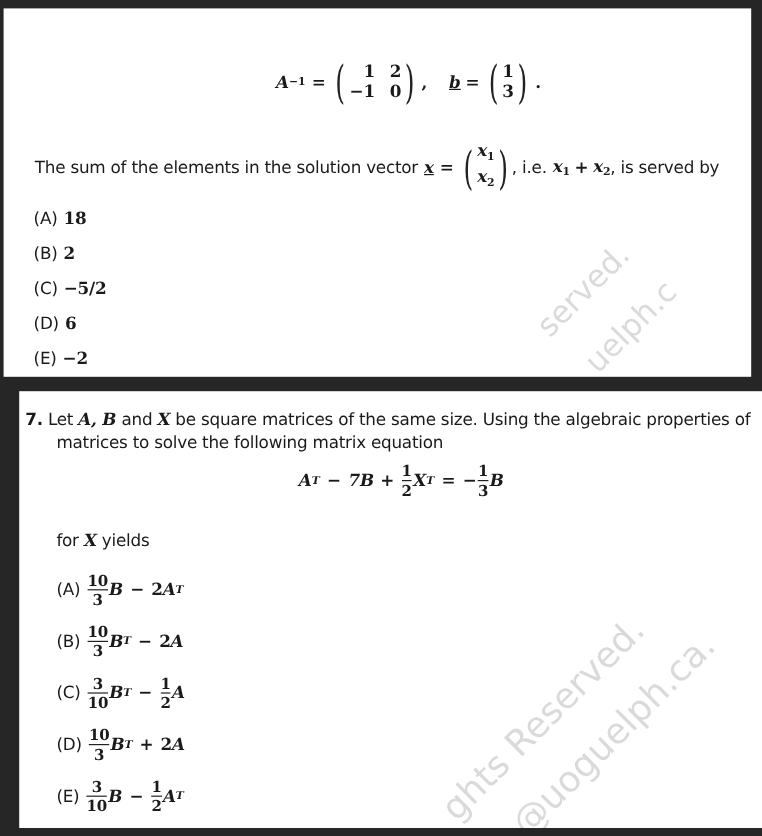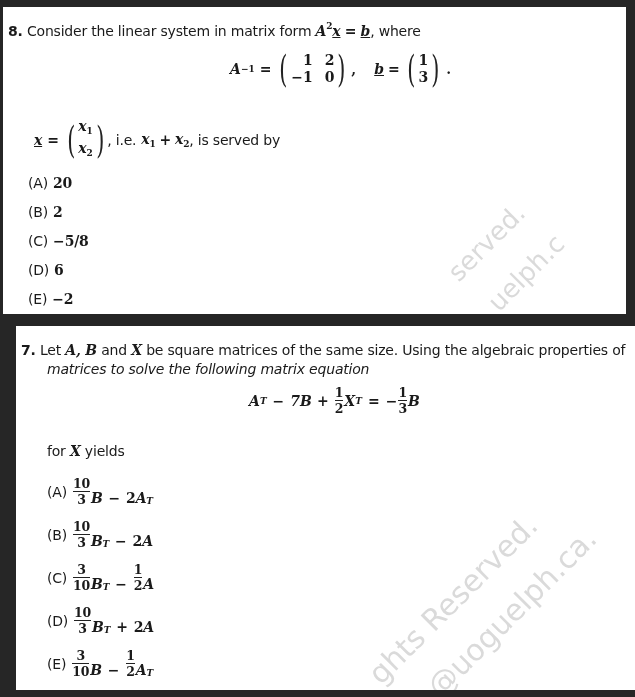--- a/index.html
+++ b/index.html
@@ -28,39 +28,32 @@
   .mgrid.col1 { grid-template-columns: auto; }
   .mgrid.col2 { grid-template-columns: auto auto; }
 
   .frac { display: inline-flex; flex-direction: column; align-items: center; vertical-align: middle; font-family: "DejaVu Serif", serif; font-weight: bold; font-size: 12.5px; line-height: 13px; margin: 0 1px; }
   .frac .bar { width: 100%; min-width: 8px; border-top: 1px solid #222; margin: 1px 0; }
   .sup { font-size: 9px; vertical-align: 7px; font-family: "DejaVu Serif", serif; font-style: italic; font-weight: bold; }
   .sub { font-size: 9px; vertical-align: -3px; font-family: "DejaVu Serif", serif; font-weight: bold; }
 
   .opt { position: absolute; font-size: 14px; white-space: nowrap; display: flex; align-items: center; }
   .opt .lbl { margin-right: 5px; }
-  .opt .expr { font-family: "DejaVu Serif", serif; font-weight: bold; font-size: 14px; display: inline-flex; align-items: flex-end; }
+  .opt .expr { font-family: "DejaVu Serif", serif; font-weight: bold; font-size: 14px; display: inline-flex; align-items: center; }
 
   .watermark {
     position: absolute; color: rgba(150,150,150,0.35); font-family: "DejaVu Sans", sans-serif;
     font-size: 26px; transform: rotate(-45deg); transform-origin: left bottom; white-space: nowrap; pointer-events: none;
   }
 </style>
 </head>
 <body>
 
 <div id="panel-q8" class="panel">
 
-  <div class="line sans" style="left:5px; top:14px;">
-    <span class="num">8.</span>
-    <span>Consider the linear system in matrix form</span>
-    <span class="m">A</span><span class="sup" style="font-style:normal">2</span><span class="m ul">x</span>
-    <span class="mr">=</span>
-    <span class="m ul">b</span><span>, where</span>
-  </div>
 
   <div class="abs" style="left:227px; top:43px; display:flex; align-items:center; font-size:14px;">
     <span class="m">A</span>
       <span class="sup" style="font-style:normal; vertical-align:8px;">−1</span>
     <span class="mr" style="margin:0 5px;">=</span>
     <span class="mat">
       <span class="paren">(</span>
       <span class="mgrid col2">
         <span>1</span>
         <span>2</span>
@@ -77,48 +70,49 @@
       <span class="mgrid col1">
         <span>1</span>
         <span>3</span>
       </span>
       <span class="paren">)</span>
     </span>
     <span class="mr" style="margin-left:3px;">.</span>
   </div>
 
   <div class="abs sans" style="left:26px; top:111px; display:flex; align-items:center;">
+    <span>The sum of the elements in the solution vector</span>
     <span class="m ul" style="margin-left:5px;">x</span>
     <span class="mr" style="margin:0 5px;">=</span>
     <span class="mat">
       <span class="paren">(</span>
       <span class="mgrid col1" style="text-align:left;">
         <span><span class="m">x</span><span class="sub">1</span></span>
         <span><span class="m">x</span><span class="sub">2</span></span>
       </span>
       <span class="paren">)</span>
     </span>
     <span>, i.e.</span>
     <span style="margin-left:5px;"><span class="m">x</span><span class="sub">1</span></span>
     <span class="mr" style="margin:0 4px;">+</span>
     <span><span class="m">x</span><span class="sub">2</span></span>
     <span>, is served by</span>
   </div>
 
   <div class="opt sans" style="left:25px; top:168px;">
     <span class="lbl">(A)</span>
-    <span class="mr">20</span>
+    <span class="mr">18</span>
   </div>
   <div class="opt sans" style="left:25px; top:197px;">
     <span class="lbl">(B)</span>
     <span class="mr">2</span>
   </div>
   <div class="opt sans" style="left:25px; top:226px;">
     <span class="lbl">(C)</span>
-    <span class="mr">−5/8</span>
+    <span class="mr">−5/2</span>
   </div>
   <div class="opt sans" style="left:25px; top:255px;">
     <span class="lbl">(D)</span>
     <span class="mr">6</span>
   </div>
   <div class="opt sans" style="left:25px; top:284px;">
     <span class="lbl">(E)</span>
     <span class="mr">−2</span>
   </div>
 
@@ -129,21 +123,21 @@
 <div id="panel-q7" class="panel">
 
   <div class="line sans" style="left:5px; top:16px;">
     <span class="num">7.</span>
     <span>Let</span>
     <span class="m">A, B</span>
     <span>and</span>
     <span class="m">X</span>
     <span>be square matrices of the same size.  Using the algebraic properties of</span>
   </div>
-  <div class="line sans" style="left:31px; top:35px;font-style:italic;">matrices to solve the following matrix equation</div>
+  <div class="line sans" style="left:31px; top:35px;">matrices to solve the following matrix equation</div>
 
   <div class="abs" style="left:233px; top:60px; display:flex; align-items:center; font-family:'DejaVu Serif',serif; font-weight:bold; font-size:14px;">
     <span class="m">A</span>
       <span class="sup">T</span>
     <span style="margin:0 6px;">−</span>
     <span class="m">7B</span>
     <span style="margin:0 5px;">+</span>
     <span class="frac">
         <span>1</span>
         <span class="bar"></span>

